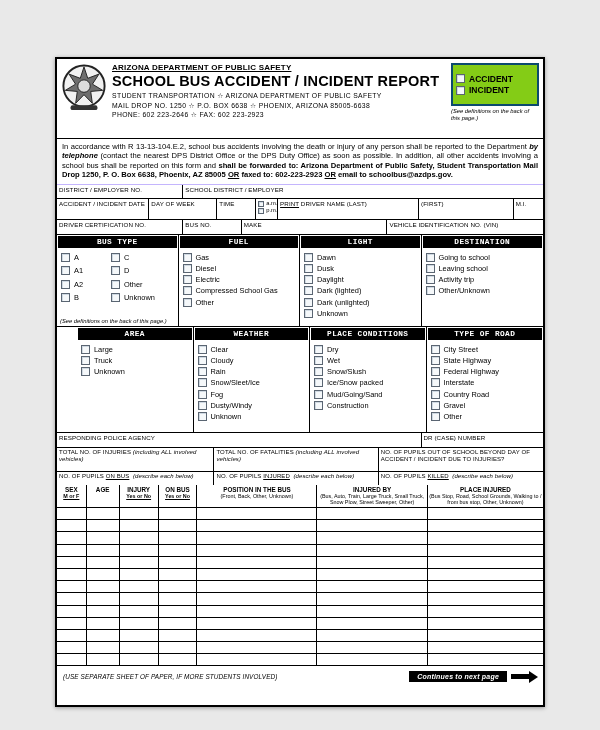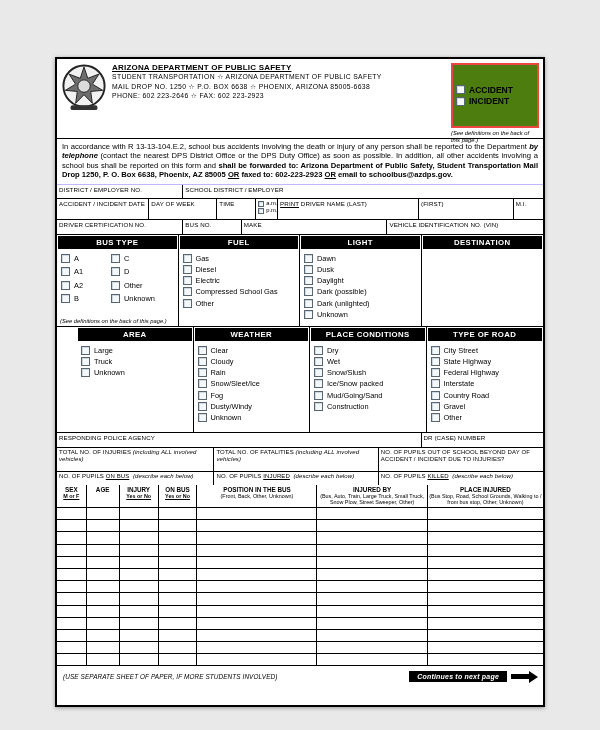--- a/index.html
+++ b/index.html
@@ -9,21 +9,21 @@
            border:2px solid #000; overflow:hidden; box-shadow:0 1px 4px rgba(0,0,0,.35); }
 
   
   .hdr { display:flex; padding:4px 4px 2px 4px; border-bottom:1px solid #000; height:80px; }
   .badge { width:46px; flex:0 0 46px; }
   .hdr-text { flex:1; margin-left:5px; }
   .agency { font-size:8px; font-weight:bold; text-decoration:underline; letter-spacing:.2px; }
   .title { font-size:14.5px; font-weight:bold; letter-spacing:.2px; margin:1px 0 2px; white-space:nowrap; }
   .sub { font-size:6.8px; letter-spacing:.35px; line-height:1.4; white-space:nowrap; }
   .type-wrap { width:88px; flex:0 0 88px; }
-  .type-box { border:2px solid #ef4444; padding:18px 3px; background:#4d7c0f; }
+  .type-box { border:2px solid #0c4a6e; padding:7px 3px; background:#84cc16; }
   .type-row { display:flex; align-items:center; gap:4px; font-weight:bold; font-size:8.5px; margin:1.5px 0; }
   .type-note { font-style:italic; font-size:5.8px; margin-top:2px; line-height:1.25; }
 
   
   .cb { display:inline-block; width:9px; height:9px; flex:0 0 9px; border:1px solid #5a6572;
         background:#f5f8fa; box-shadow:inset 1px 1px 0 #cfd9e2; cursor:pointer; }
   .cb-s { width:6px; height:6px; flex:0 0 6px; }
 
   
   .intro { font-size:7.6px; line-height:1.24; text-align:justify; padding:3px 5px 4px; border-bottom:1px solid #c4b5fd; }
@@ -38,21 +38,21 @@
   .it { font-style:italic; }
   .ampm-row { display:flex; align-items:center; gap:2px; font-size:5.8px; line-height:1; margin:1px 0; }
 
   
   .cbx-section { display:flex; border-bottom:1px solid #000; width:100%; }
   #sec1 { height:92px; }
   #sec2 { height:106px;padding-left:20px; }
   .cbx-col { flex:0 0 25%; border-right:1px solid #000; display:flex; flex-direction:column; }
   .cbx-col:last-child { border-right:none; }
   .cbx-header { background:#000; color:#fff; font-weight:bold; font-size:7.8px; letter-spacing:.4px;
-                text-align:center; padding:2px 0; margin:1px 1px 0 1px; }
+                text-align:center; padding:2px 0; margin:1px 1px 0 1px;font-family:Liberation Mono, monospace; }
   .cbx-body { padding:3px 4px 1px; }
   .cbx-body.grid2 { display:grid; grid-template-columns:1fr 1.3fr; column-gap:2px; }
   .cbx-item { display:flex; align-items:center; gap:4px; font-size:7.4px; margin:2.2px 0; white-space:nowrap; }
   .cbx-note { font-style:italic; font-size:5.8px; padding:0 3px 2px; margin-top:auto; }
 
   
   .tcell .flabel { font-size:6px; }
 
   
   .students { width:100%; border-collapse:collapse; table-layout:fixed; }
@@ -85,20 +85,21 @@
     <div class="badge">
       <svg viewBox="0 0 48 52" width="46" height="50" aria-hidden="true">
         <circle cx="24" cy="24" r="21.5" fill="#f1f1f1" stroke="#222" stroke-width="2"></circle>
         <polygon points="24,4 27.9,15.9 39.6,11.5 32.8,22 43.5,28.45 31,29.6 32.7,42 24,33 15.3,42 17,29.6 4.5,28.45 15.2,22 8.4,11.5 20.1,15.9" fill="#6e6e6e" stroke="#222" stroke-width="1"></polygon>
         <circle cx="24" cy="24" r="6.5" fill="#dcdcdc" stroke="#222" stroke-width="1"></circle>
         <rect x="10" y="44" width="28" height="5" rx="2" fill="#333"></rect>
       </svg>
     </div>
     <div class="hdr-text">
       <div class="agency">ARIZONA DEPARTMENT OF PUBLIC SAFETY</div>
+      <div class="title">SCHOOL BUS ACCIDENT / INCIDENT REPORT</div>
       <div class="sub">STUDENT TRANSPORTATION ☆ ARIZONA DEPARTMENT OF PUBLIC SAFETY</div>
       <div class="sub">MAIL DROP NO. 1250 ☆ P.O. BOX 6638 ☆ PHOENIX, ARIZONA 85005-6638</div>
       <div class="sub">PHONE: 602 223-2646 ☆ FAX: 602 223-2923</div>
     </div>
     <div class="type-wrap">
       <div class="type-box">
         <div class="type-row">
           <span class="cb"></span>
           <span>ACCIDENT</span>
         </div>
@@ -242,34 +243,52 @@
           <div class="cbx-item">
             <span class="cb"></span>
             <span>Dusk</span>
           </div>
           <div class="cbx-item">
             <span class="cb"></span>
             <span>Daylight</span>
           </div>
           <div class="cbx-item">
             <span class="cb"></span>
-            <span>Dark (possible)</span>
+            <span>Dark (lighted)</span>
           </div>
           <div class="cbx-item">
             <span class="cb"></span>
             <span>Dark (unlighted)</span>
           </div>
           <div class="cbx-item">
             <span class="cb"></span>
             <span>Unknown</span>
           </div>
         </div>
       </div>
       <div class="cbx-col">
         <div class="cbx-header">DESTINATION</div>
+        <div class="cbx-body">
+          <div class="cbx-item">
+            <span class="cb"></span>
+            <span>Going to school</span>
+          </div>
+          <div class="cbx-item">
+            <span class="cb"></span>
+            <span>Leaving school</span>
+          </div>
+          <div class="cbx-item">
+            <span class="cb"></span>
+            <span>Activity trip</span>
+          </div>
+          <div class="cbx-item">
+            <span class="cb"></span>
+            <span>Other/Unknown</span>
+          </div>
+        </div>
       </div>
     </div>
   <div class="cbx-section" id="sec2">
       <div class="cbx-col">
         <div class="cbx-header">AREA</div>
         <div class="cbx-body">
           <div class="cbx-item">
             <span class="cb"></span>
             <span>Large</span>
           </div>

